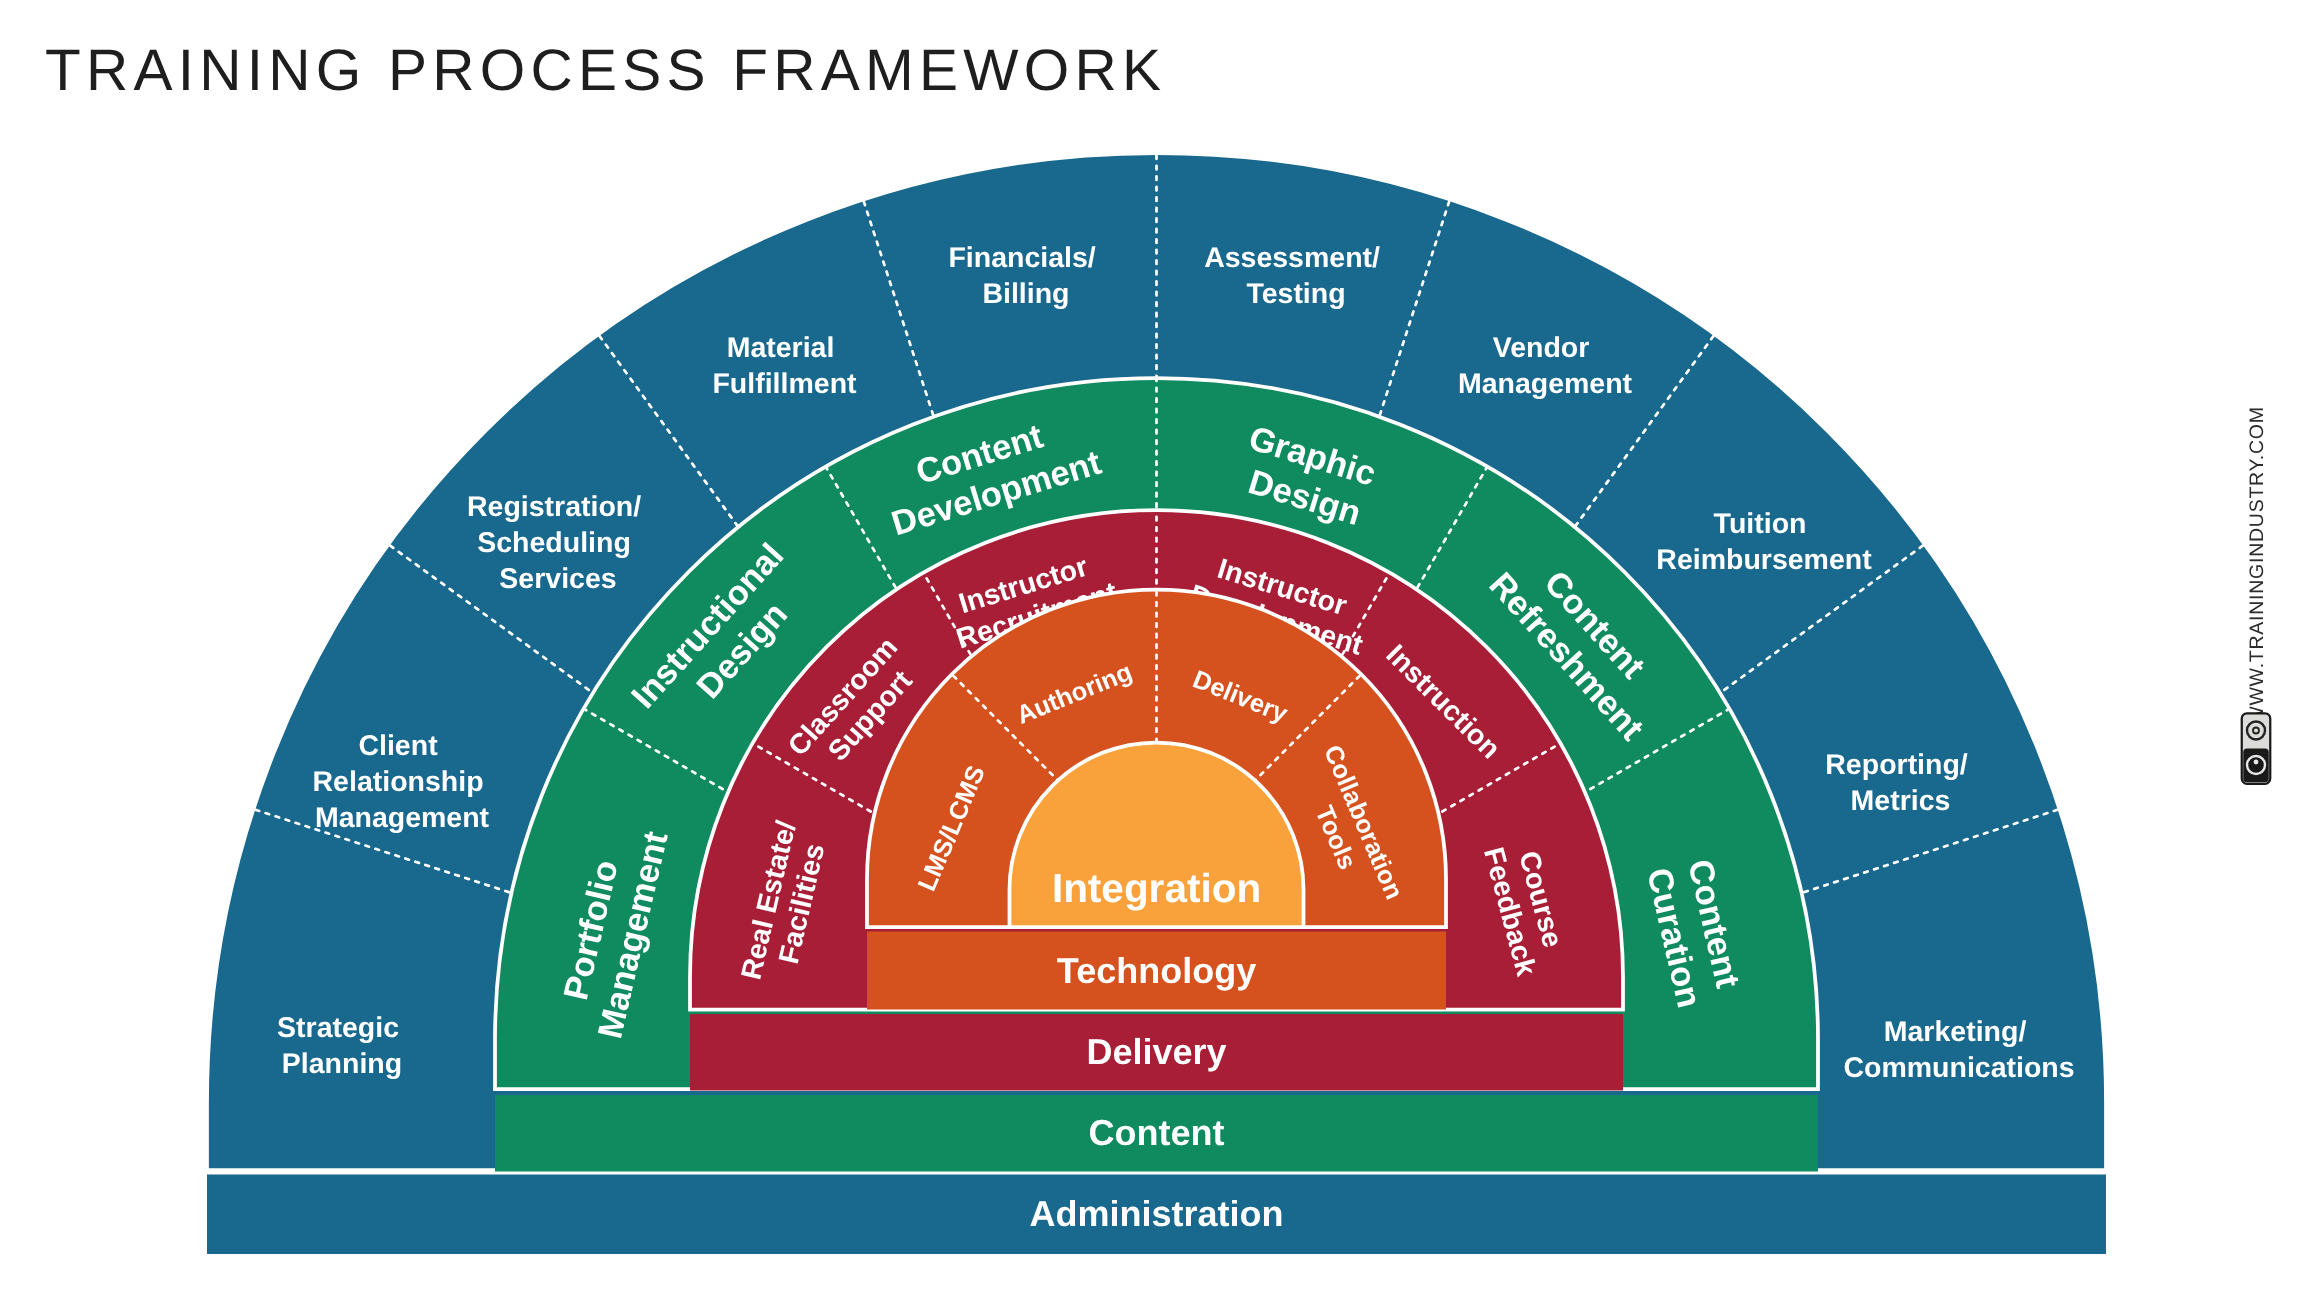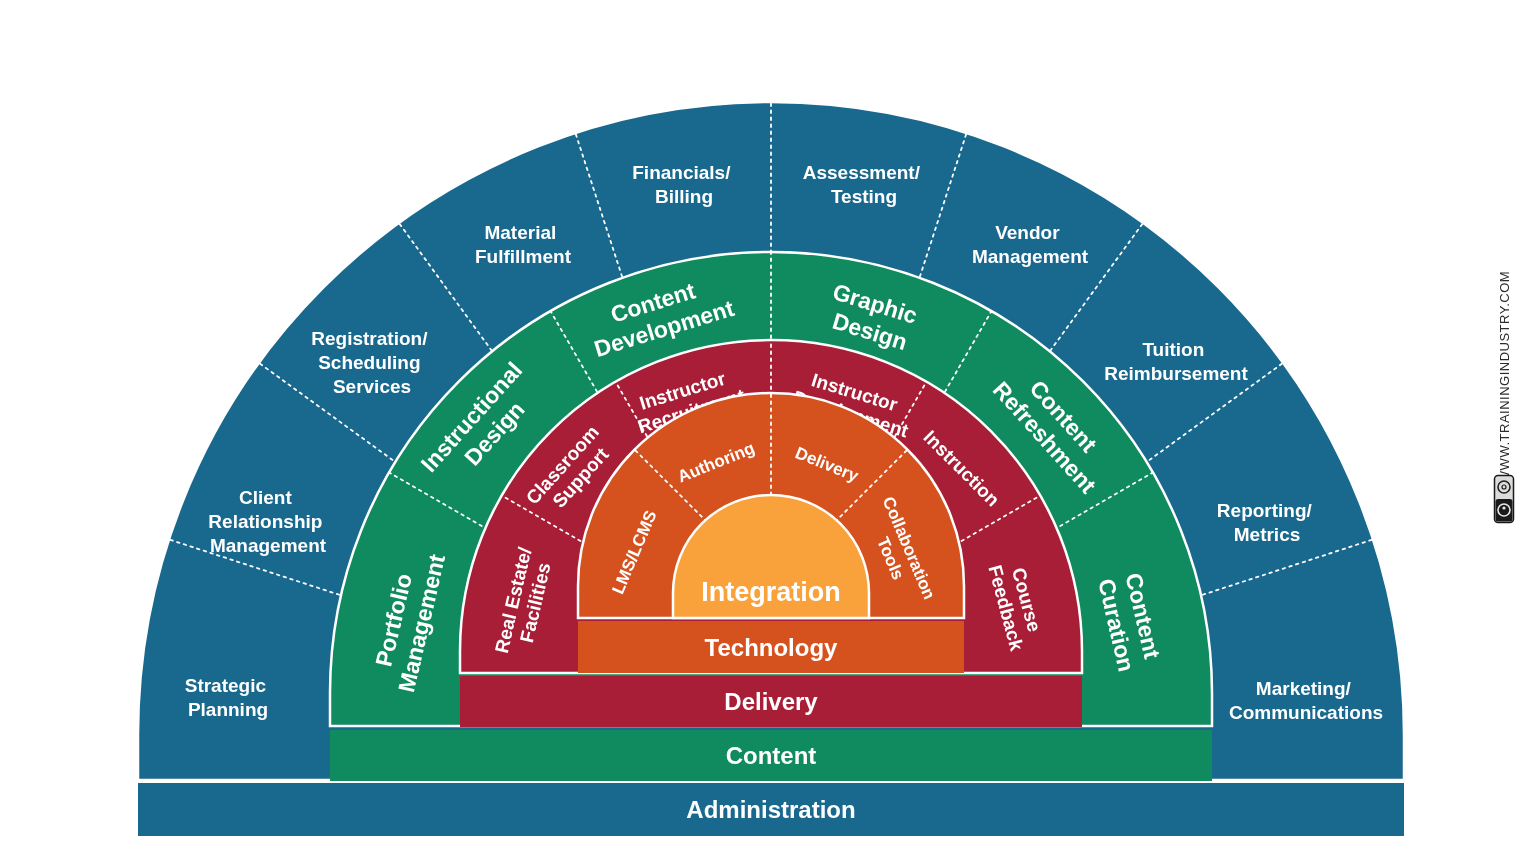--- a/index.html
+++ b/index.html
@@ -20,20 +20,21 @@
   .bar-label{font-size:24px;}
   #watermark{position:absolute;left:1504px;top:377px;transform:translate(-50%,-50%) rotate(-90deg);
              white-space:nowrap;font-size:13px;letter-spacing:0.5px;color:#2b2b2b;font-weight:400;}
   #cc-badge{position:absolute;left:1493px;top:474px;}
 </style>
 </head>
 <body>
 
 <div id="stage">
 
+  <div id="page-title">TRAINING PROCESS FRAMEWORK</div>
 
   <svg width="1536" height="864" viewBox="0 0 1536 864">
     <defs>
       <clipPath id="clipB">
           <path d="M 138 780 L 138 735 A 633 633 0 0 1 1404 735 L 1404 780 Z"></path>
         </clipPath>
       <clipPath id="clipG">
           <path d="M 330 726 L 330 693 A 441 441 0 0 1 1212 693 L 1212 726 Z"></path>
         </clipPath>
       <clipPath id="clipR">

